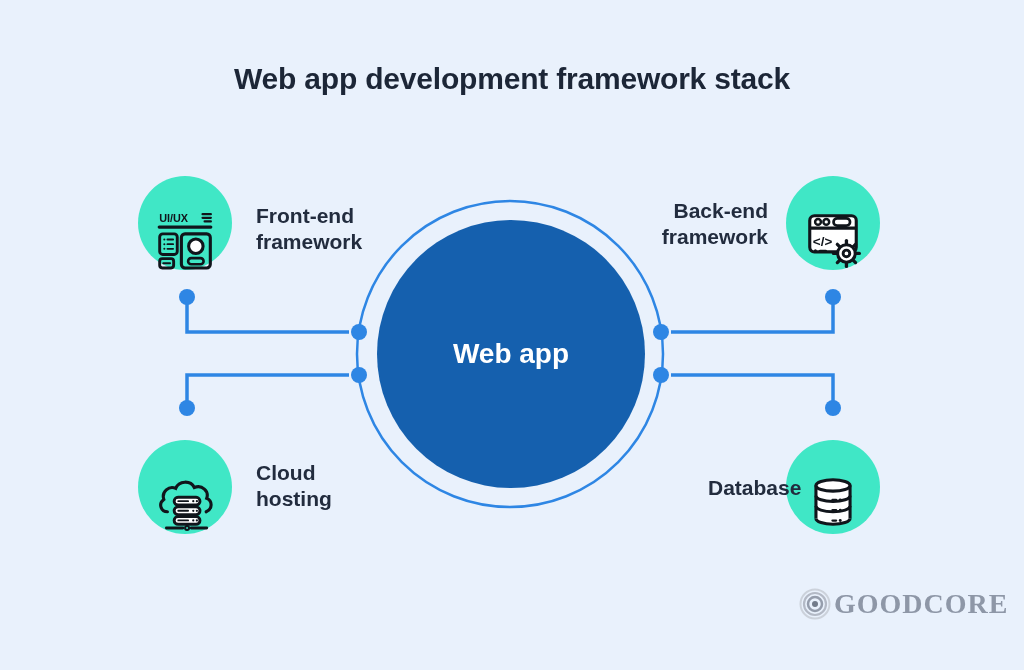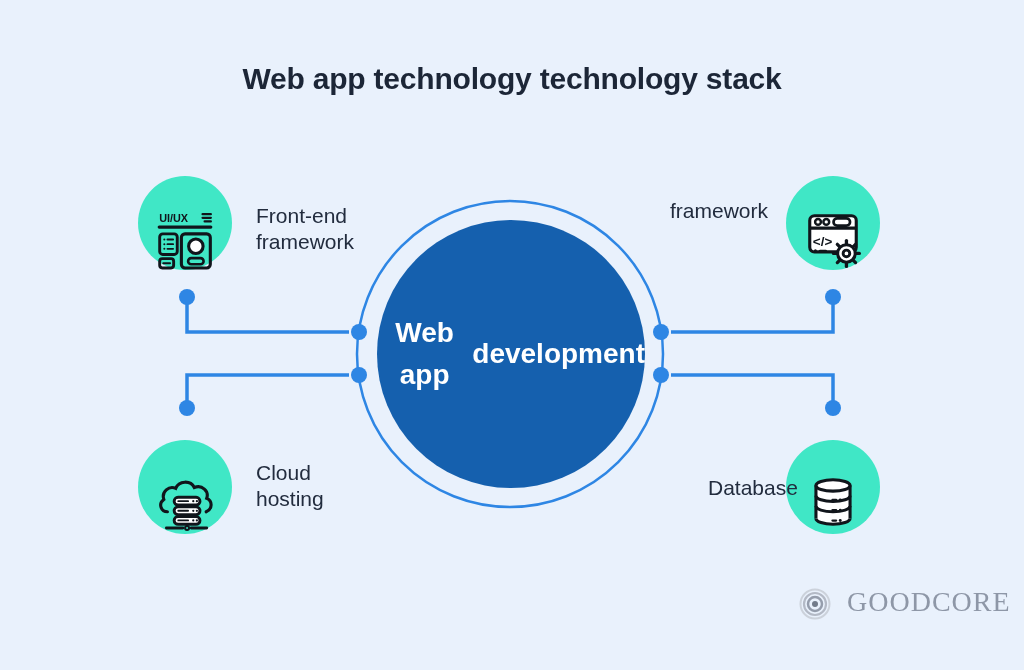--- a/index.html
+++ b/index.html
@@ -39,42 +39,42 @@
     position:absolute;width:94px;height:94px;border-radius:50%;
     background:var(--node-circle-teal,#40e7c6);
     display:flex;justify-content:center;align-items:flex-end;
   }
   .node-front{left:138px;top:176px;}
   .node-back{left:786px;top:176px;}
   .node-cloud{left:138px;top:440px;}
   .node-db{left:786px;top:440px;}
   .icon{color:var(--icon-stroke,#10151b);display:block;}
   .node-label{
-    position:absolute;font-size:21px;font-weight:normal;line-height:26px;
+    position:absolute;font-size:21px;font-weight:bold;line-height:26px;
     color:var(--label-text,#222c3e);
   }
   .label-front{left:256px;top:203px;}
   .label-back{right:256px;top:198px;text-align:right;}
   .label-cloud{left:256px;top:460px;}
   .label-db{left:660px;top:475px;margin-left:48px;}
   .logo{
     position:absolute;left:797px;top:586px;
-    display:flex;align-items:flex-start;gap:14px;
+    display:flex;align-items:center;gap:1px;font-weight:bold;
   }
   .logo-text{
     font-family:"Liberation Serif",serif;font-size:28px;
     color:var(--logo-text-gray,#8e97a7);letter-spacing:1px;
   }
 </style>
 </head>
 <body>
 
 <div class="canvas">
 
-  <h1 class="title">Web app technology technology stack</h1>
+  <h1 class="title">Web app development framework stack</h1>
 
   <svg class="connectors" width="1024" height="670" viewBox="0 0 1024 670">
     <circle class="ring" cx="510" cy="354" r="153"></circle>
 
     <polyline class="line" points="187,299 187,332 349,332"></polyline>
     <polyline class="line" points="187,406 187,375 349,375"></polyline>
     <polyline class="line" points="833,299 833,332 671,332"></polyline>
     <polyline class="line" points="833,406 833,375 671,375"></polyline>
 
     <circle class="dot" cx="187" cy="297" r="8"></circle>
@@ -82,21 +82,20 @@
     <circle class="dot" cx="833" cy="297" r="8"></circle>
     <circle class="dot" cx="833" cy="408" r="8"></circle>
     <circle class="dot" cx="359" cy="332" r="8"></circle>
     <circle class="dot" cx="359" cy="375" r="8"></circle>
     <circle class="dot" cx="661" cy="332" r="8"></circle>
     <circle class="dot" cx="661" cy="375" r="8"></circle>
   </svg>
 
   <div class="center-circle">
     <span>Web app</span>
-    <span>development</span>
   </div>
 
   <div class="node-circle node-front">
     <svg class="icon" width="62" height="62" viewBox="0 0 60 60">
       <text x="5" y="13.5" font-family="Liberation Sans, sans-serif" font-size="10.5" font-weight="bold" fill="currentColor">UI/UX</text>
       <g stroke="currentColor" stroke-width="2.2" stroke-linecap="round" fill="none">
         <line x1="47" y1="6" x2="55" y2="6"></line>
         <line x1="47" y1="9.5" x2="55" y2="9.5"></line>
         <line x1="49" y1="13" x2="55" y2="13"></line>
       </g>
@@ -193,20 +192,21 @@
         <circle cx="37" cy="47" r="1.4"></circle>
       </g>
     </svg>
   </div>
 
   <div class="node-label label-front">
     <div>Front-end</div>
     <div>framework</div>
   </div>
   <div class="node-label label-back">
+    <div>Back-end</div>
     <div>framework</div>
   </div>
   <div class="node-label label-cloud">
     <div>Cloud</div>
     <div>hosting</div>
   </div>
   <div class="node-label label-db">
     <div>Database</div>
   </div>
 

